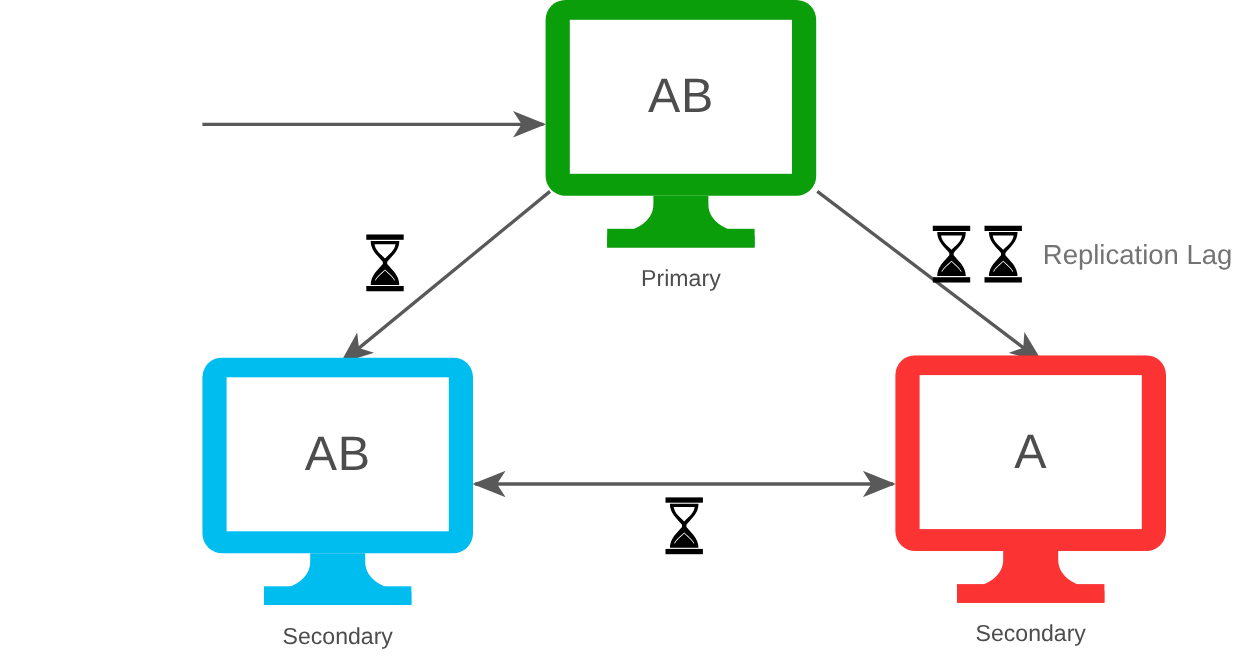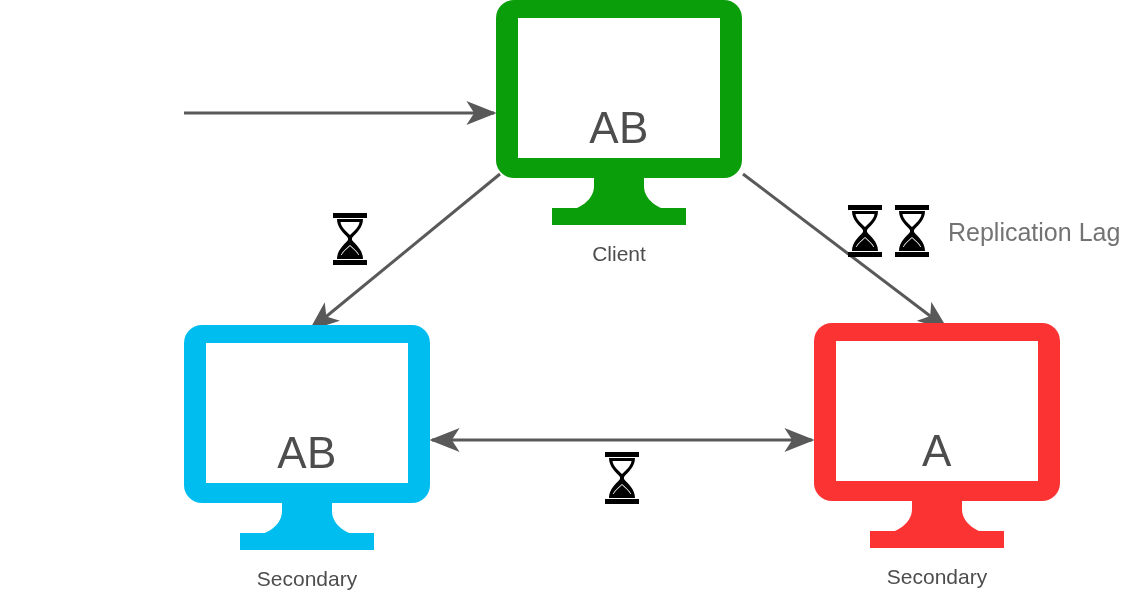--- a/index.html
+++ b/index.html
@@ -37,21 +37,20 @@
     left: 0;
     width: 100%;
     text-align: center;
     color: #4d4d4d;
     font-family: "Liberation Sans", sans-serif;
     font-size: 44px;
     font-weight: 400;
     letter-spacing: 0.5px;
     line-height: 1;
     pointer-events: none;
-    margin-top: 40px;
   }
   .node-caption {
     position: absolute;
     left: 0;
     width: 100%;
     text-align: center;
     color: #4d4d4d;
     font-family: "Liberation Sans", sans-serif;
     font-size: 21px;
     font-weight: 400;
@@ -104,21 +103,21 @@
     <svg width="250" height="225" viewBox="0 0 250 225">
 
       <rect x="2" y="0" width="246" height="178" rx="18" ry="18" fill="#0a9e0a"></rect>
 
       <rect x="24" y="18" width="202" height="140" fill="#ffffff"></rect>
 
       <path d="M100,178 h50 v8 c0,16 18,26 42,28 v20 h-134 v-20 c24,-2 42,-12 42,-28 z" fill="#0a9e0a"></path>
       <rect x="58" y="208" width="134" height="18" fill="#0a9e0a"></rect>
     </svg>
     <div class="screen-label" style="top:66px;">AB</div>
-    <div class="node-caption" style="top:243px;">Client</div>
+    <div class="node-caption" style="top:243px;">Primary</div>
   </div>
 
   <div class="node" style="left:182px; top:325px; width:250px; height:225px;">
     <svg width="250" height="225" viewBox="0 0 250 225">
       <rect x="2" y="0" width="246" height="178" rx="18" ry="18" fill="#00bdf0"></rect>
       <rect x="24" y="18" width="202" height="140" fill="#ffffff"></rect>
       <path d="M100,178 h50 v8 c0,16 18,26 42,28 v20 h-134 v-20 c24,-2 42,-12 42,-28 z" fill="#00bdf0"></path>
       <rect x="58" y="208" width="134" height="18" fill="#00bdf0"></rect>
     </svg>
     <div class="screen-label" style="top:66px;">AB</div>

